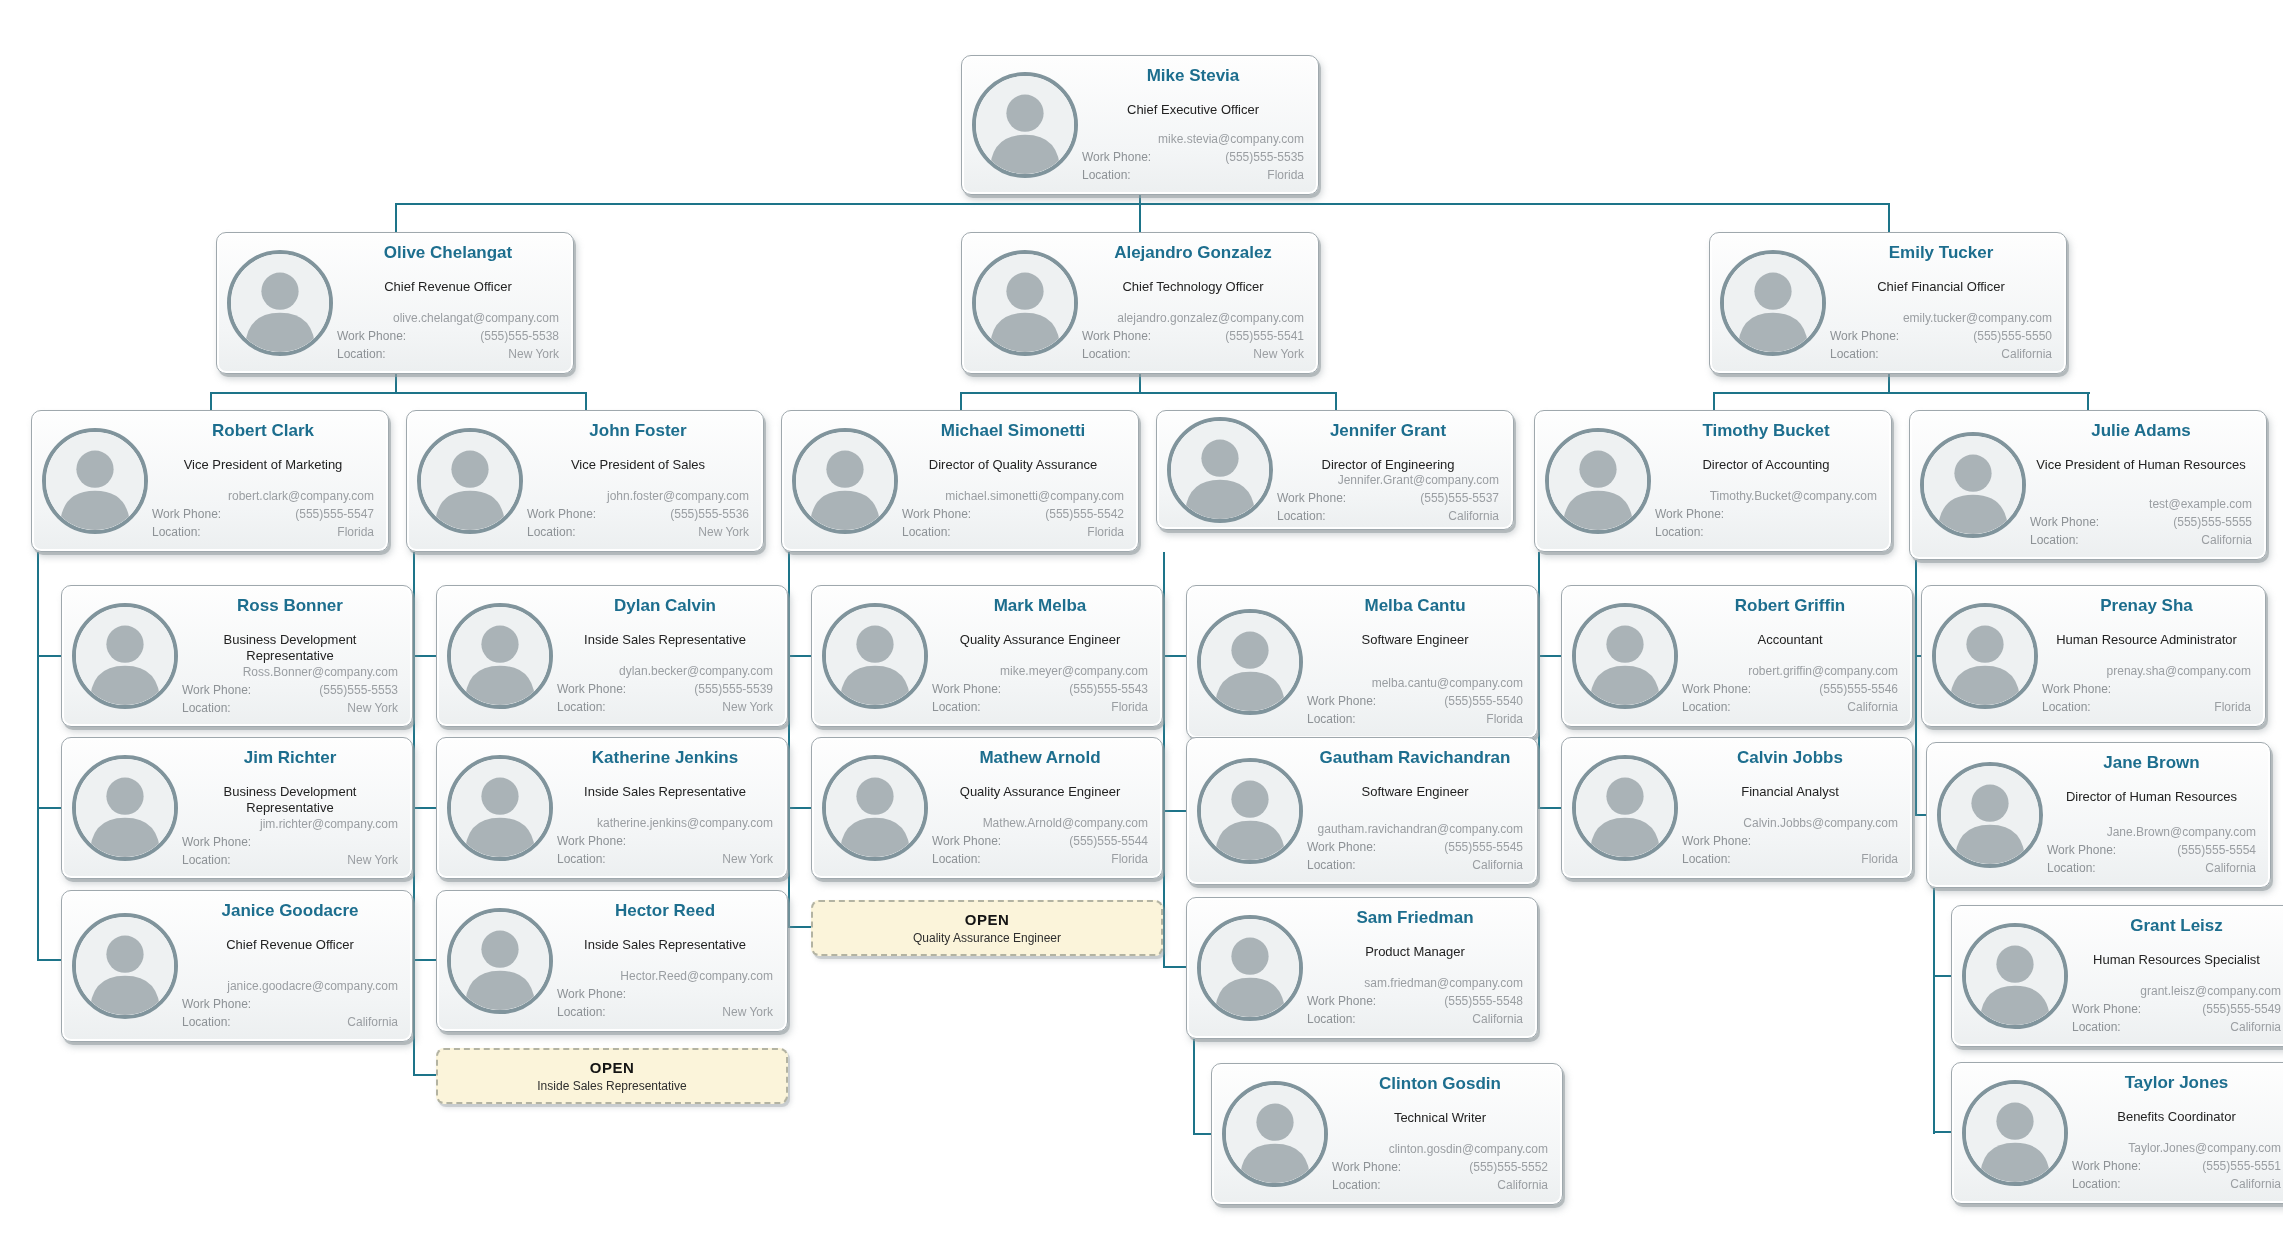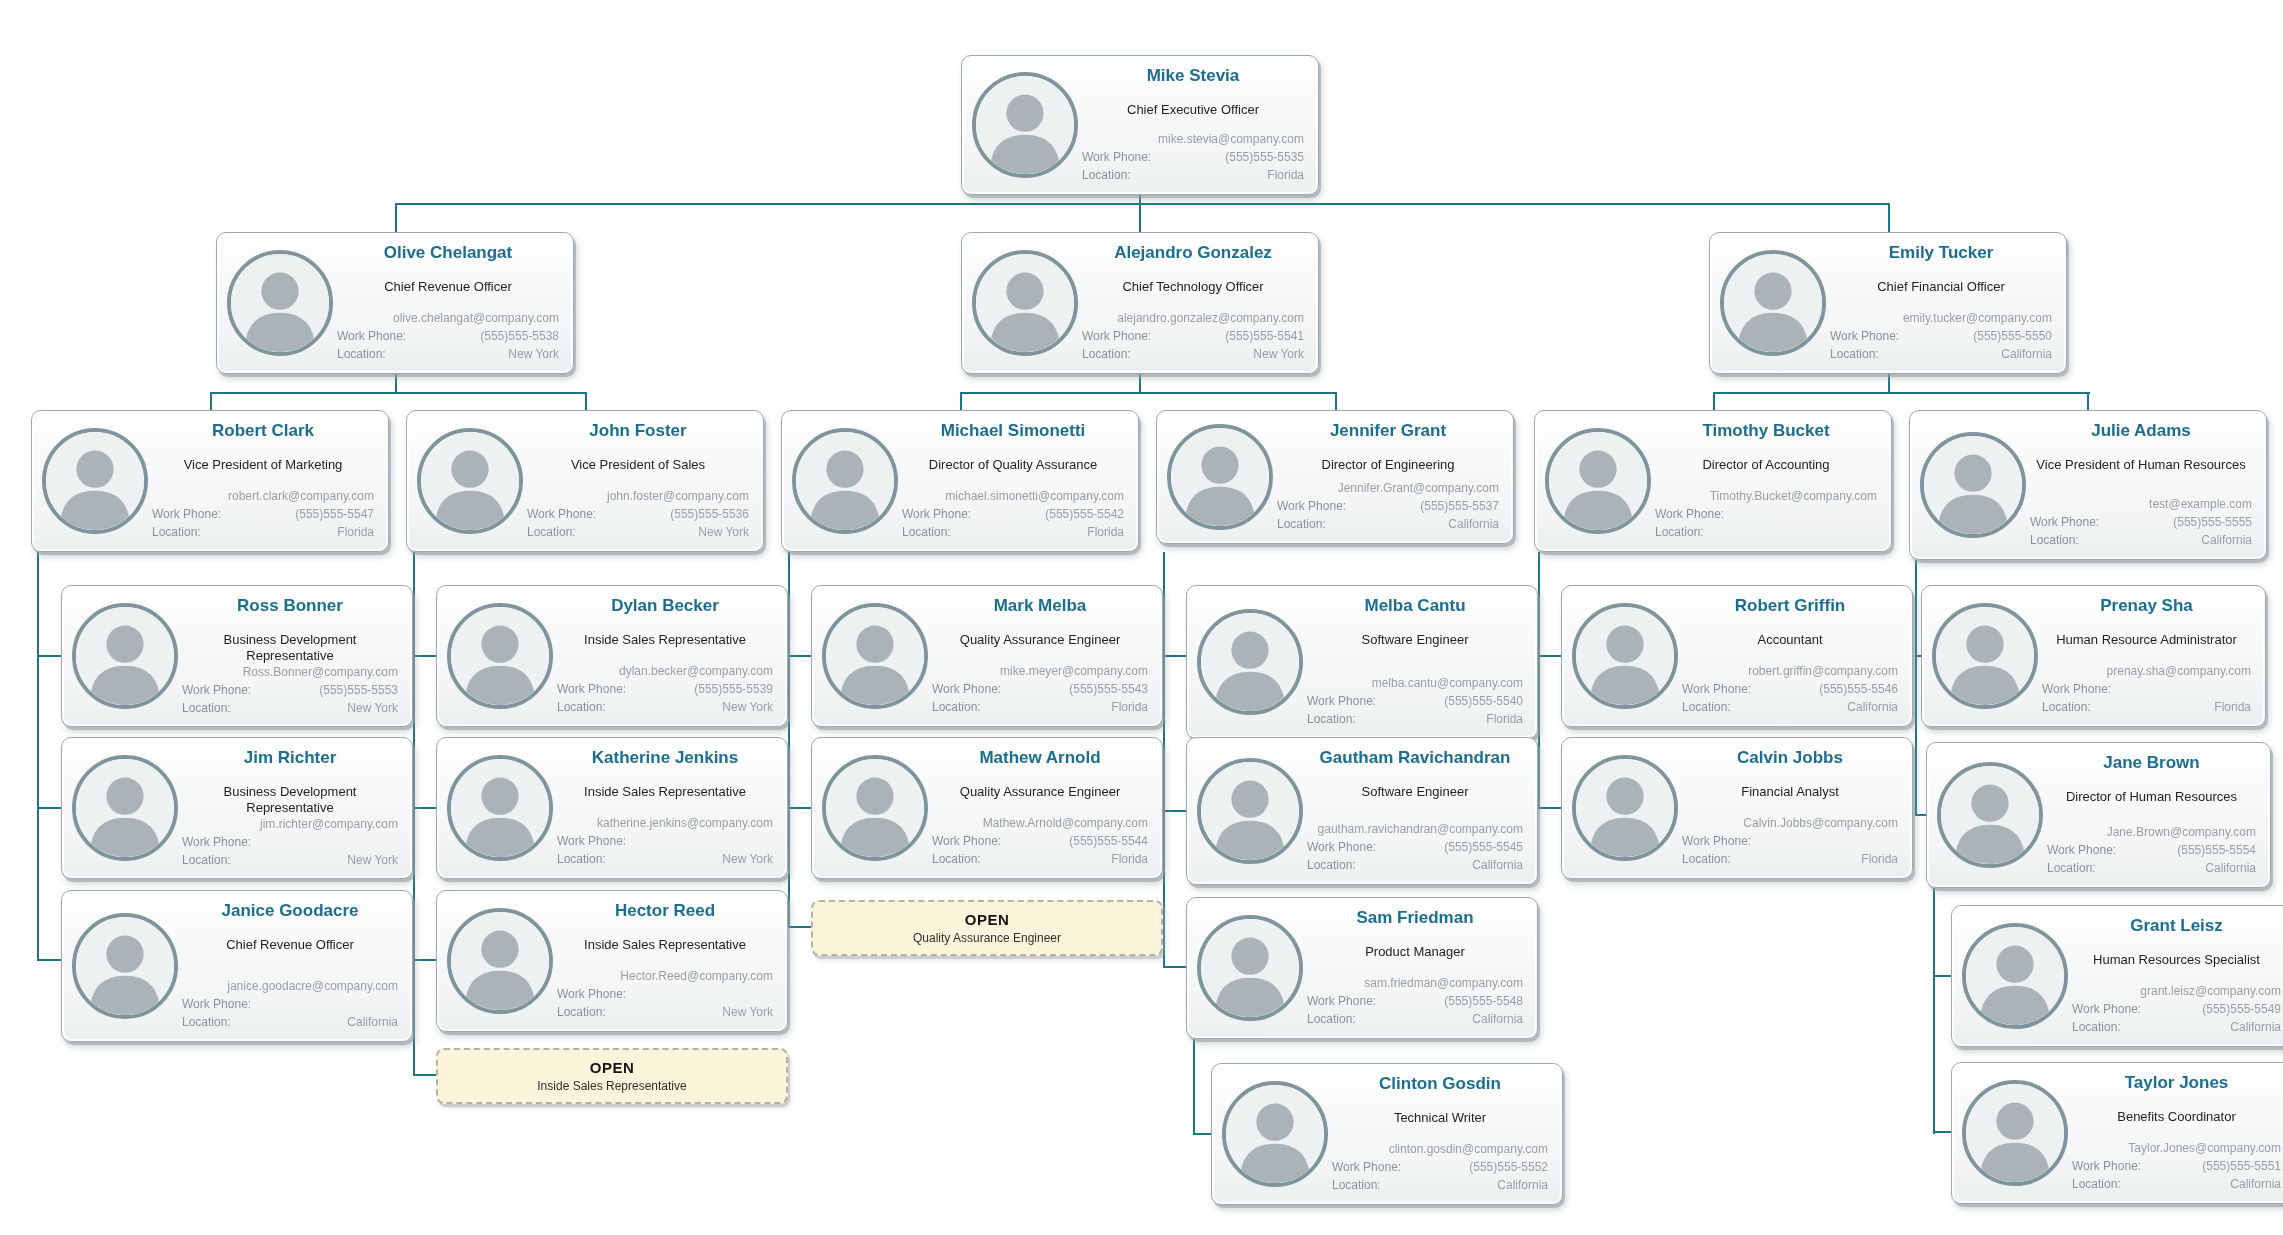--- a/index.html
+++ b/index.html
@@ -240,21 +240,21 @@
         <div class="row">
           <span class="lbl">Work Phone:</span>
           <span class="val">(555)555-5542</span>
         </div>
         <div class="row">
           <span class="lbl">Location:</span>
           <span class="val">Florida</span>
         </div>
       </div>
     </div>
-    <div class="card" style="left: 1140px; top: 410px; width: 358px; height: 134px;">
+    <div class="card" style="left: 1140px; top: 410px; width: 358px; height: 120px;">
       <div class="avatar">
         <svg viewBox="0 0 100 100" xmlns="http://www.w3.org/2000/svg">
           <rect width="100" height="100" fill="#eef1f2"></rect>
           <circle cx="50" cy="38" r="19" fill="#aab3b7"></circle>
           <path d="M14 100 Q14 60 50 60 Q86 60 86 100 Z" fill="#aab3b7"></path>
         </svg>
       </div>
       <div class="cbody">
         <div class="name">Jennifer Grant</div>
         <div class="ptitle">Director of Engineering</div>
@@ -387,21 +387,21 @@
     </div>
     <div class="card" style="left: 420px; top: 585px; width: 352px; height: 142px;">
       <div class="avatar">
         <svg viewBox="0 0 100 100" xmlns="http://www.w3.org/2000/svg">
           <rect width="100" height="100" fill="#eef1f2"></rect>
           <circle cx="50" cy="38" r="19" fill="#aab3b7"></circle>
           <path d="M14 100 Q14 60 50 60 Q86 60 86 100 Z" fill="#aab3b7"></path>
         </svg>
       </div>
       <div class="cbody">
-        <div class="name">Dylan Becker</div>
+        <div class="name">Dylan Calvin</div>
         <div class="ptitle">Inside Sales Representative</div>
         <div class="spacer"></div>
         <div class="email">dylan.becker@company.com</div>
         <div class="row">
           <span class="lbl">Work Phone:</span>
           <span class="val">(555)555-5539</span>
         </div>
         <div class="row">
           <span class="lbl">Location:</span>
           <span class="val">New York</span>

